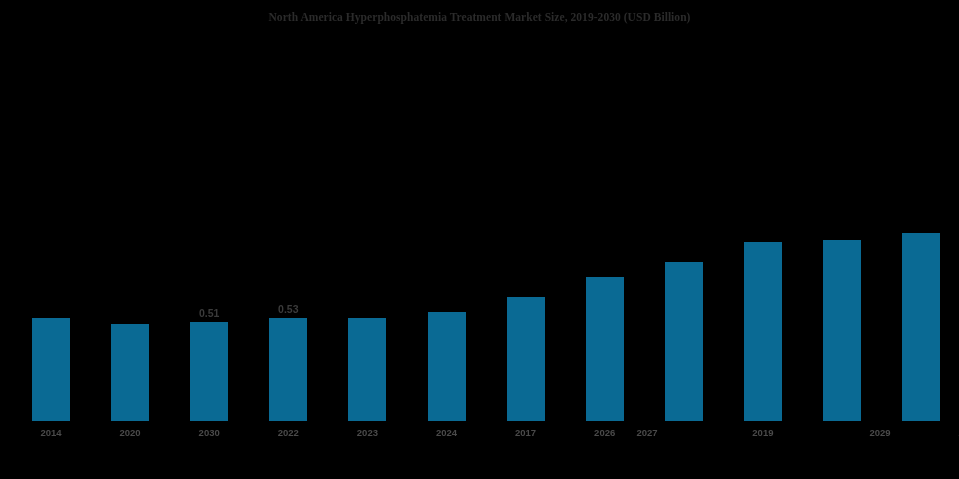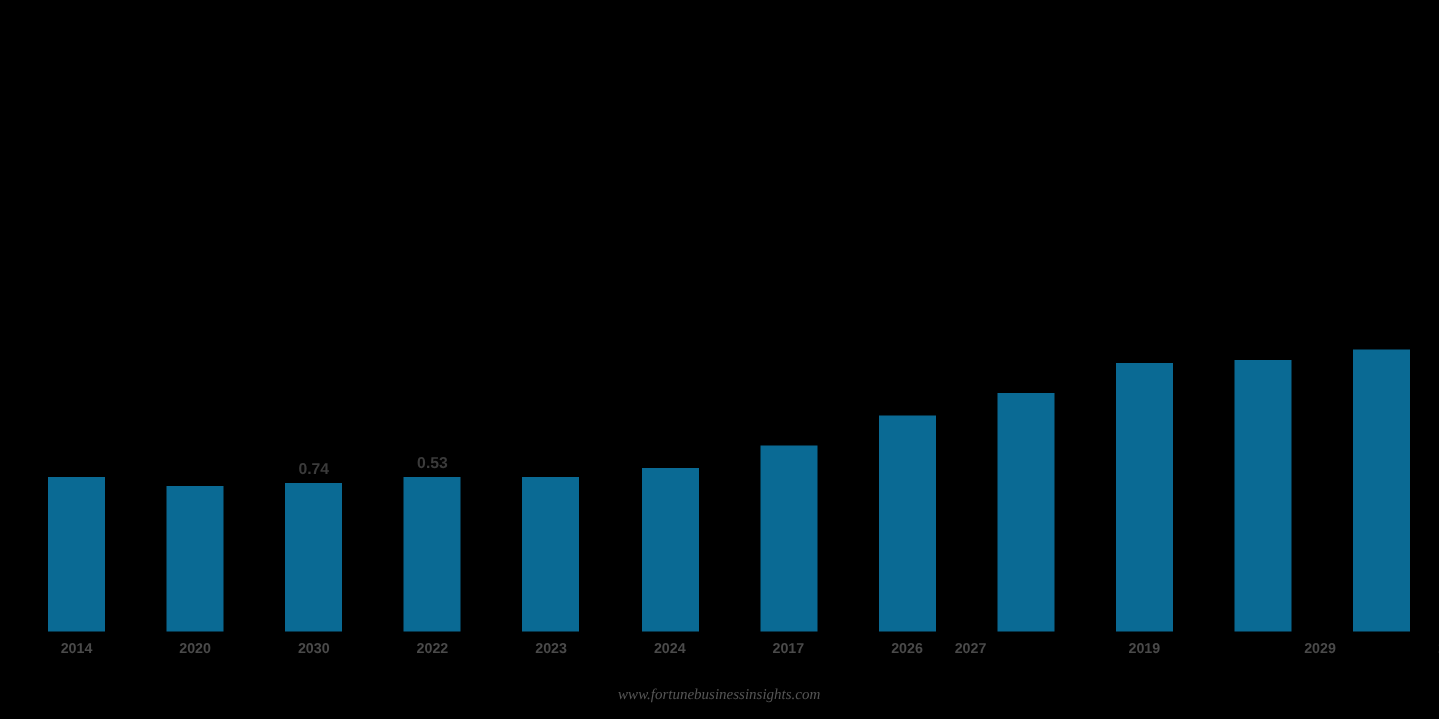--- a/index.html
+++ b/index.html
@@ -78,31 +78,32 @@
     font-size: 10px;
     color: #555555;
     white-space: nowrap;
   }
 </style>
 </head>
 <body>
 
 <div id="chart-root">
 
+  <div id="chart-title">North America Hyperphosphatemia Treatment Market Size, 2019-2030 (USD Billion)</div>
 
   <div id="plot-area">
       <div class="bar-group" style="left: 32px;">
         <div class="bar" title="2019: 0.53" style="height: 102.971px; background: rgb(10, 106, 148);"></div>
       </div>
       <div class="bar-group" style="left: 111.1px;">
         <div class="bar" title="2020: 0.5" style="height: 97.1429px; background: rgb(10, 106, 148);"></div>
       </div>
       <div class="bar-group" style="left: 190.2px;">
         <div class="bar" title="2021: 0.51" style="height: 99.0857px; background: rgb(10, 106, 148);"></div>
-        <div class="bar-value" style="bottom: 102.086px;">0.74</div>
+        <div class="bar-value" style="bottom: 102.086px;">0.51</div>
       </div>
       <div class="bar-group" style="left: 269.3px;">
         <div class="bar" title="2022: 0.53" style="height: 102.971px; background: rgb(10, 106, 148);"></div>
         <div class="bar-value" style="bottom: 105.971px;">0.53</div>
       </div>
       <div class="bar-group" style="left: 348.4px;">
         <div class="bar" title="2023: 0.53" style="height: 102.971px; background: rgb(10, 106, 148);"></div>
       </div>
       <div class="bar-group" style="left: 427.5px;">
         <div class="bar" title="2024: 0.56" style="height: 108.8px; background: rgb(10, 106, 148);"></div>
@@ -135,15 +136,14 @@
       <div class="tick-label" style="left: 348.4px;">2023</div>
       <div class="tick-label" style="left: 427.5px;">2024</div>
       <div class="tick-label" style="left: 506.6px;">2017</div>
       <div class="tick-label" style="left: 585.7px;">2026</div>
       <div class="tick-label" style="left: 628px;">2027</div>
       <div class="tick-label" style="left: 743.9px;">2019</div>
       <div class="tick-label" style="left: 861px;">2029</div>
       <div class="tick-label" style="left: 950px; text-align: center;">2030</div>
     </div>
 
-  <div id="source-note">www.fortunebusinessinsights.com</div>
 
 </div>
 
 </body></html>

